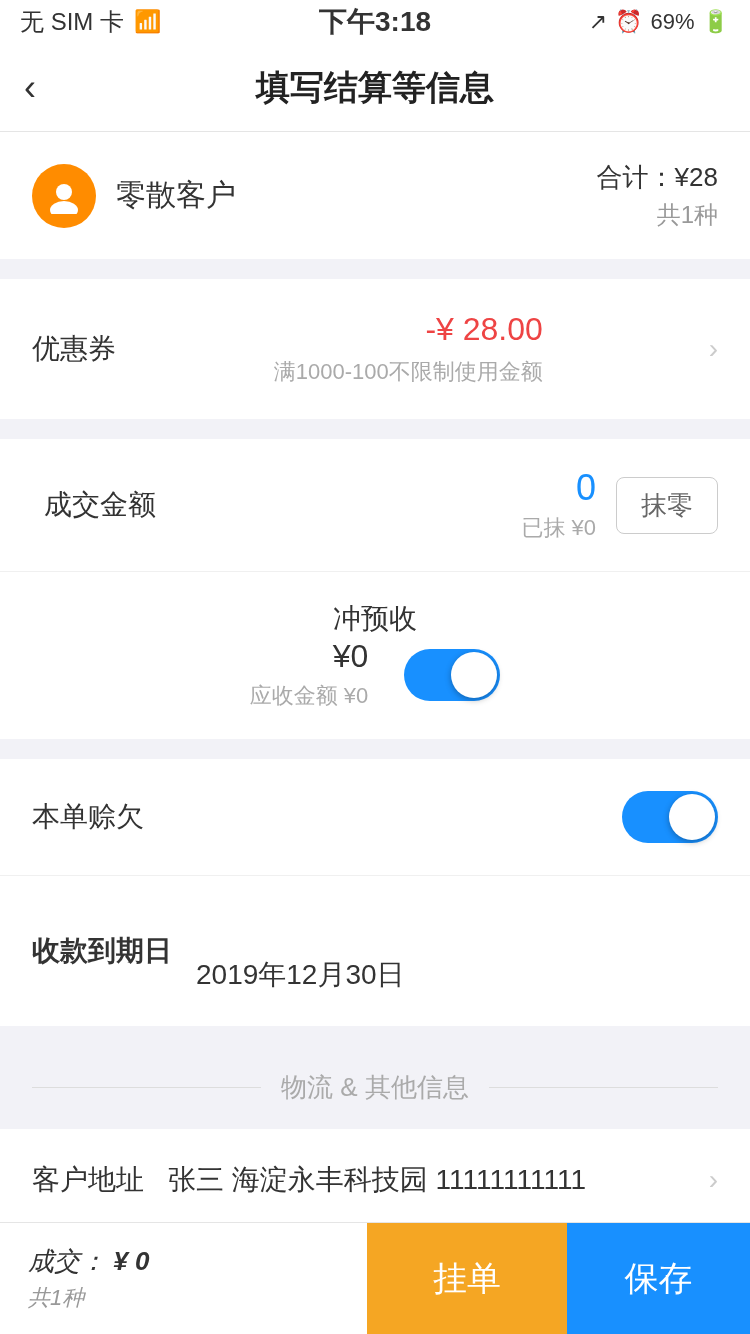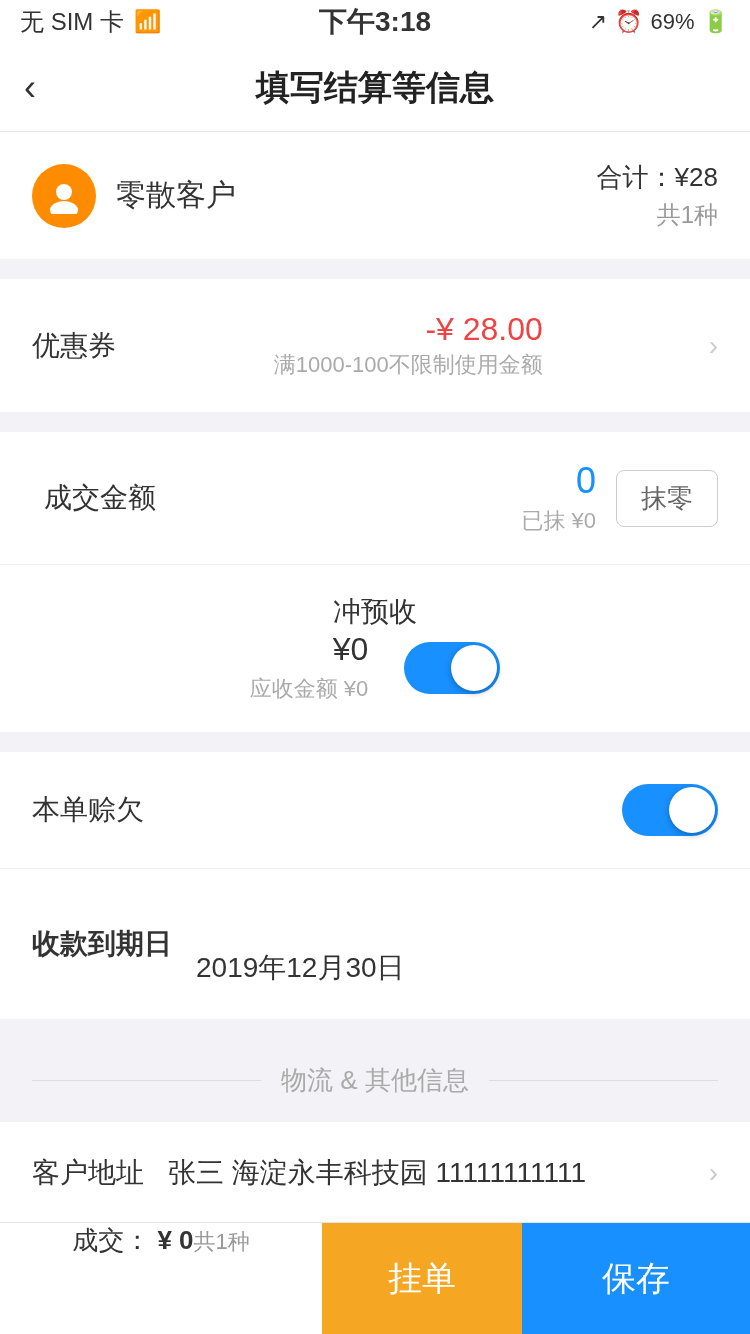--- a/index.html
+++ b/index.html
@@ -92,21 +92,21 @@
     
     .row-item {
       display: flex;
       align-items: center;
       justify-content: space-between;
       padding: 32px 32px;
       background: #fff;
       border-top: 1px solid #f0f0f0;
     }
     .row-label { font-size: 28px; color: #333; }
-    .row-right { display: flex; flex-direction: column; align-items: flex-end; gap: 2px; }
+    .row-right { display: flex; flex-direction: column; align-items: flex-end; gap: 9px; }
     .row-value-red { font-size: 32px; color: #e44; font-weight: 500; }
     .row-value-hint { font-size: 22px; color: #aaa; }
     .chevron {
       color: #ccc;
       font-size: 28px;
       margin-left: 8px;
     }
 
     
     .amount-row {
@@ -232,40 +232,41 @@
       width: 750px;
       height: 112px;
       background: #fff;
       display: flex;
       align-items: stretch;
       border-top: 1px solid #e5e5e5;
     }
     .bottom-summary {
       flex: 1;
       display: flex;
-      flex-direction: row;
+      flex-direction: column;
       justify-content: center;
       padding: 0 28px;
+      font-style: italic;
     }
     .bottom-summary-top { font-size: 26px; color: #333; }
     .bottom-summary-bottom { font-size: 22px; color: #999; margin-top: 4px; }
 
     .btn-hang {
       width: 200px;
       background: #f5a623;
       display: flex;
       align-items: center;
       justify-content: center;
       font-size: 34px;
       font-weight: 500;
       color: white;
       cursor: pointer;
     }
     .btn-save {
-      width: 228px;
+      width: 183px;
       background: #1890ff;
       display: flex;
       align-items: center;
       justify-content: center;
       font-size: 34px;
       font-weight: 500;
       color: white;
       cursor: pointer;
     }
   </style>

